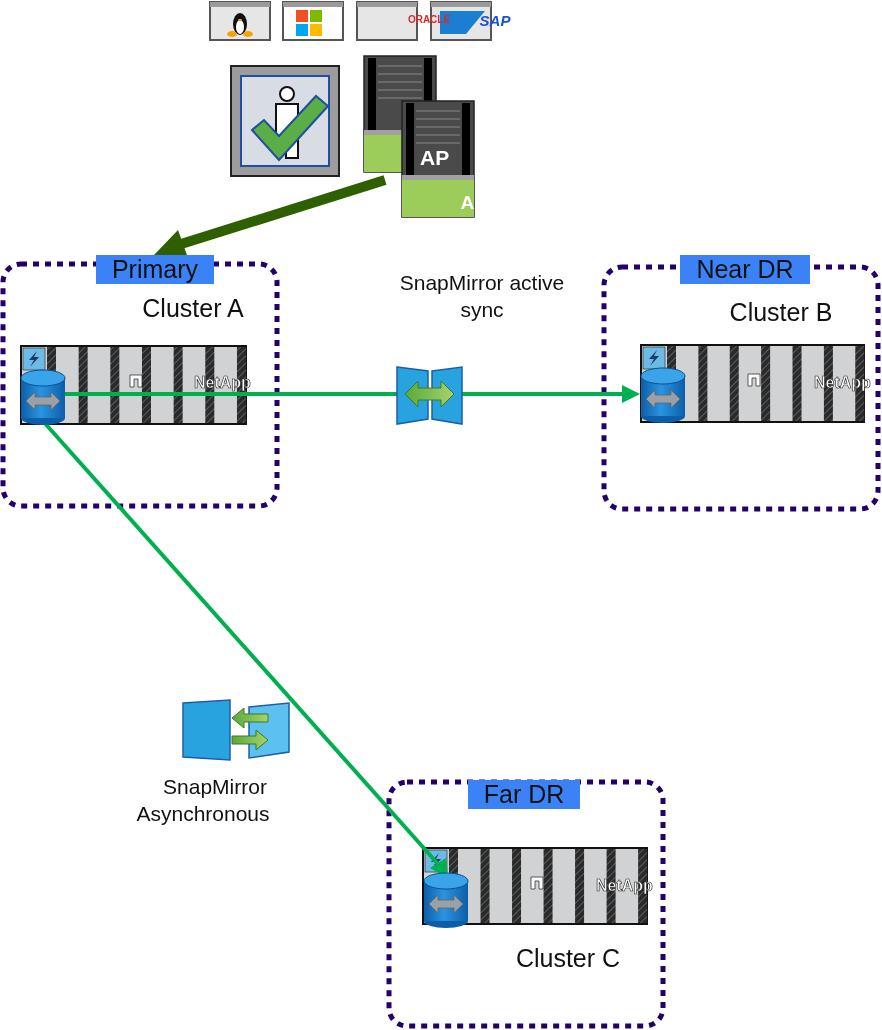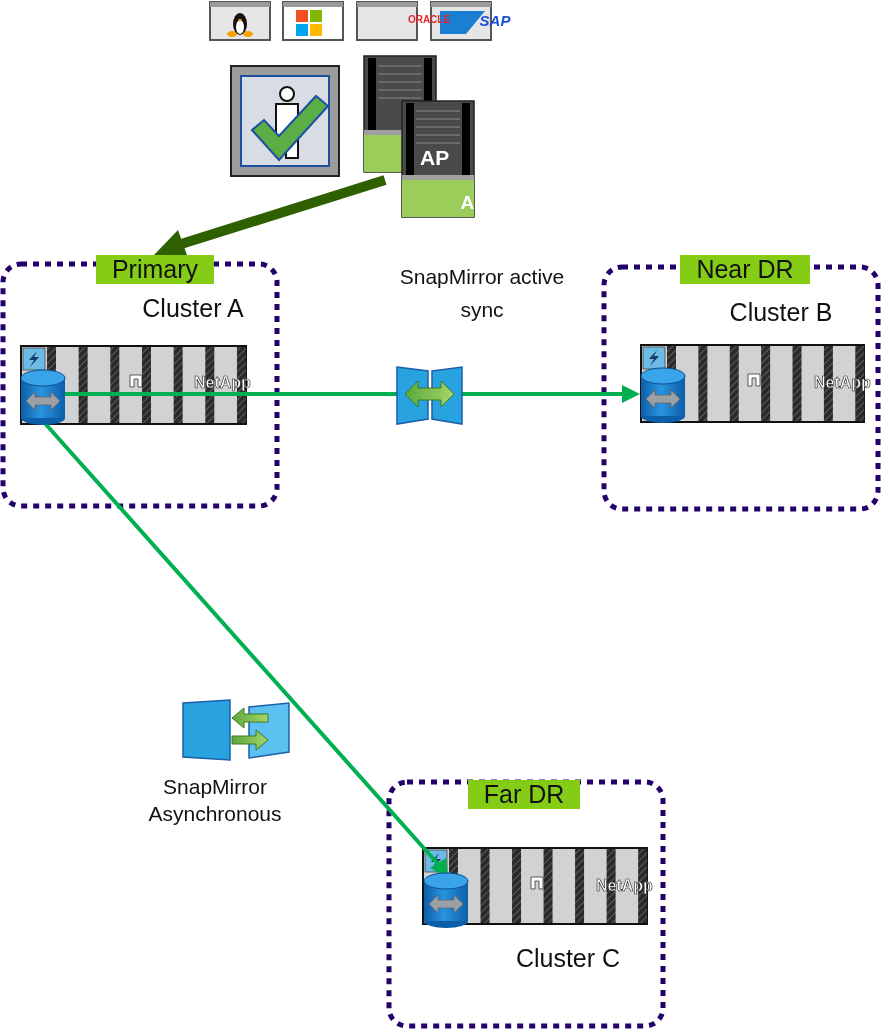--- a/index.html
+++ b/index.html
@@ -1,18 +1,18 @@
 <!DOCTYPE html>
 <html><head>
 <meta charset="utf-8">
 <style>
   html, body { margin:0; padding:0; background:#ffffff; }
   body { width:882px; height:1030px; position:relative; overflow:hidden; font-family:"Liberation Sans", sans-serif; color:#111; }
   #stage { position:absolute; left:0; top:0; width:882px; height:1030px; }
-  .lbl { position:absolute; font-size:25px; line-height:29px; text-align:center; white-space:nowrap; color:#111; background:#84cc16; }
+  .lbl { position:absolute; font-size:25px; line-height:29px; text-align:center; white-space:nowrap; color:#111; background:#3b82f6; }
   .lbl.nobg { background:transparent;margin-left:42px; }
 </style>
 </head>
 <body>
 
 <div id="stage">
 <svg width="882" height="1030" viewBox="0 0 882 1030" xmlns="http://www.w3.org/2000/svg" style="position:absolute;left:0;top:0;">
   <defs>
     <pattern id="hatch" width="5" height="5" patternUnits="userSpaceOnUse" patternTransform="rotate(45)">
       <rect width="5" height="5" fill="#2a2a2a"></rect>
@@ -190,21 +190,21 @@
 
   <div class="lbl" style="left:96px;top:255px;width:118px;">Primary</div>
   <div class="lbl nobg" style="left:80px;top:294px;width:142px;">Cluster A</div>
 
   <div class="lbl" style="left:680px;top:255px;width:130px;">Near DR</div>
   <div class="lbl nobg" style="left:668px;top:298px;width:142px;">Cluster B</div>
 
   <div class="lbl" style="left:468px;top:780px;width:112px;">Far DR</div>
   <div class="lbl nobg" style="left:455px;top:944px;width:142px;text-align:center;">Cluster C</div>
 
-  <div class="lbl nobg" style="left:320px;top:264px;width:240px;font-size:21px;line-height:26px;">SnapMirror active</div>
+  <div class="lbl nobg" style="left:320px;top:270px;width:240px;font-size:21px;line-height:26px;">SnapMirror active</div>
   <div class="lbl nobg" style="left:60px;top:774px;width:226px;font-size:21px;line-height:26px;">SnapMirror</div>
   <div class="lbl nobg" style="left:320px;top:297px;width:240px;font-size:21px;line-height:26px;">sync</div>
-  <div class="lbl nobg" style="left:60px;top:801px;width:226px;font-size:21px;line-height:26px;">Asynchronous</div>
+  <div class="lbl nobg" style="left:48px;top:801px;width:226px;font-size:21px;line-height:26px;">Asynchronous</div>
 
   <div class="lbl nobg" style="left:152px;top:374px;width:80px;font-size:16px;line-height:18px;color:#fff;font-weight:bold;text-align:left;-webkit-text-stroke:0.6px #222;">NetApp</div>
   <div class="lbl nobg" style="left:772px;top:374px;width:80px;font-size:16px;line-height:18px;color:#fff;font-weight:bold;text-align:left;-webkit-text-stroke:0.6px #222;">NetApp</div>
   <div class="lbl nobg" style="left:554px;top:877px;width:80px;font-size:16px;line-height:18px;color:#fff;font-weight:bold;text-align:left;-webkit-text-stroke:0.6px #222;">NetApp</div>
 </div>
 
 </body></html>

